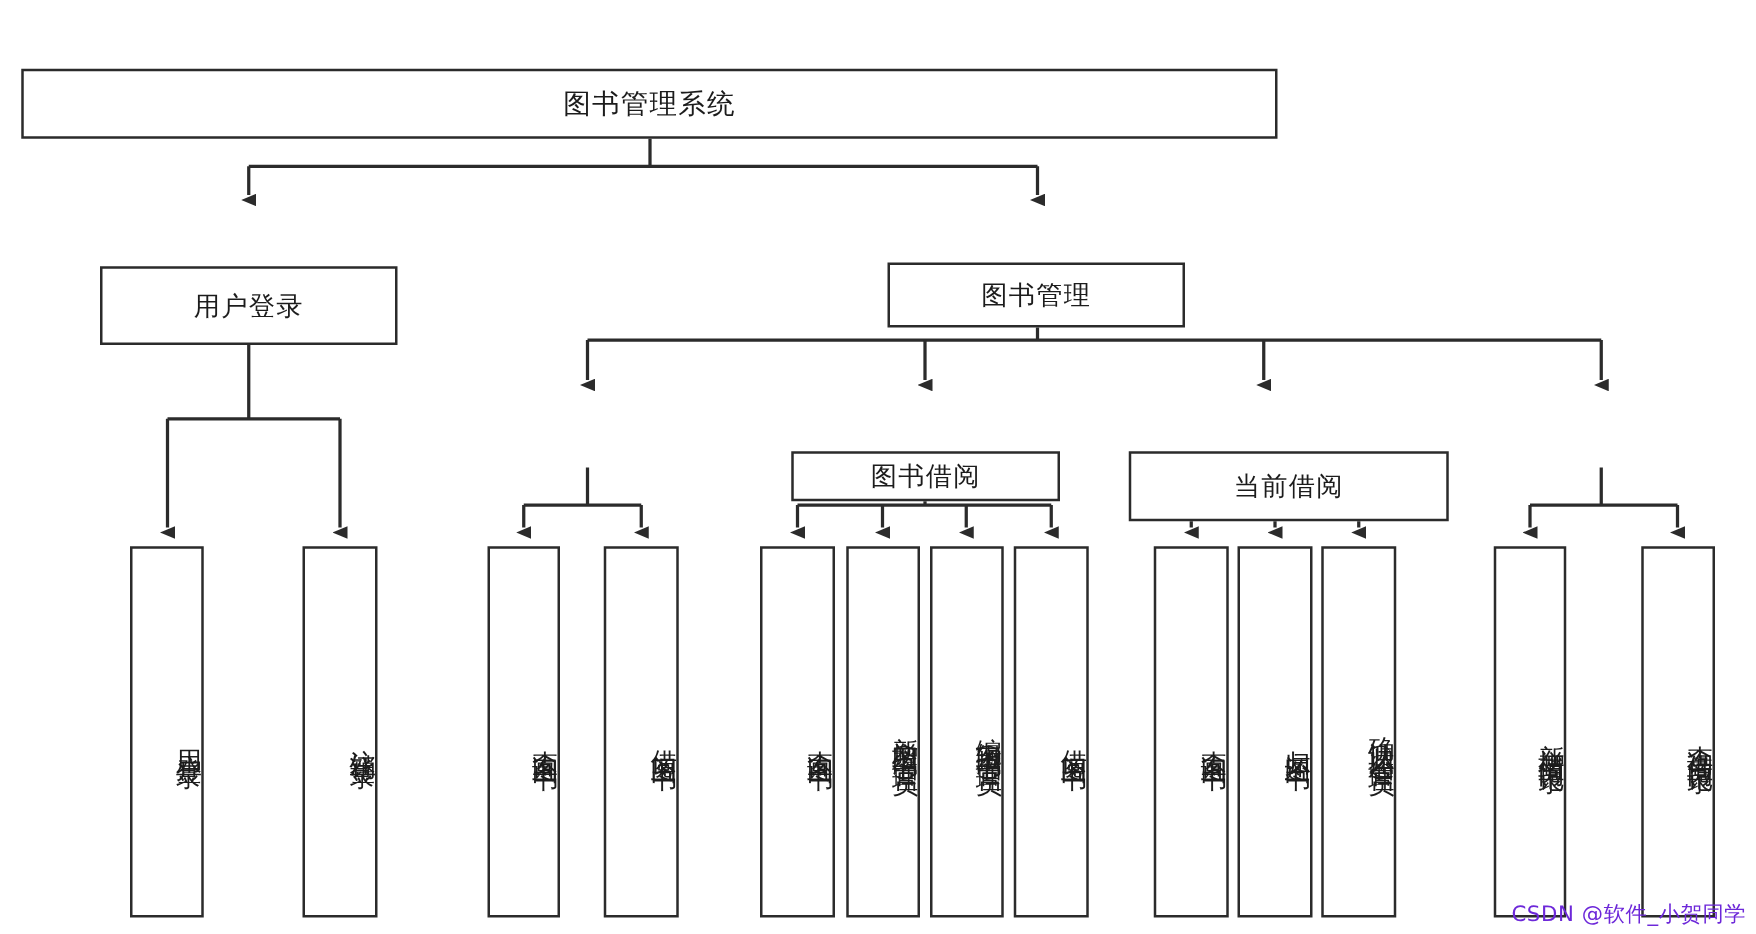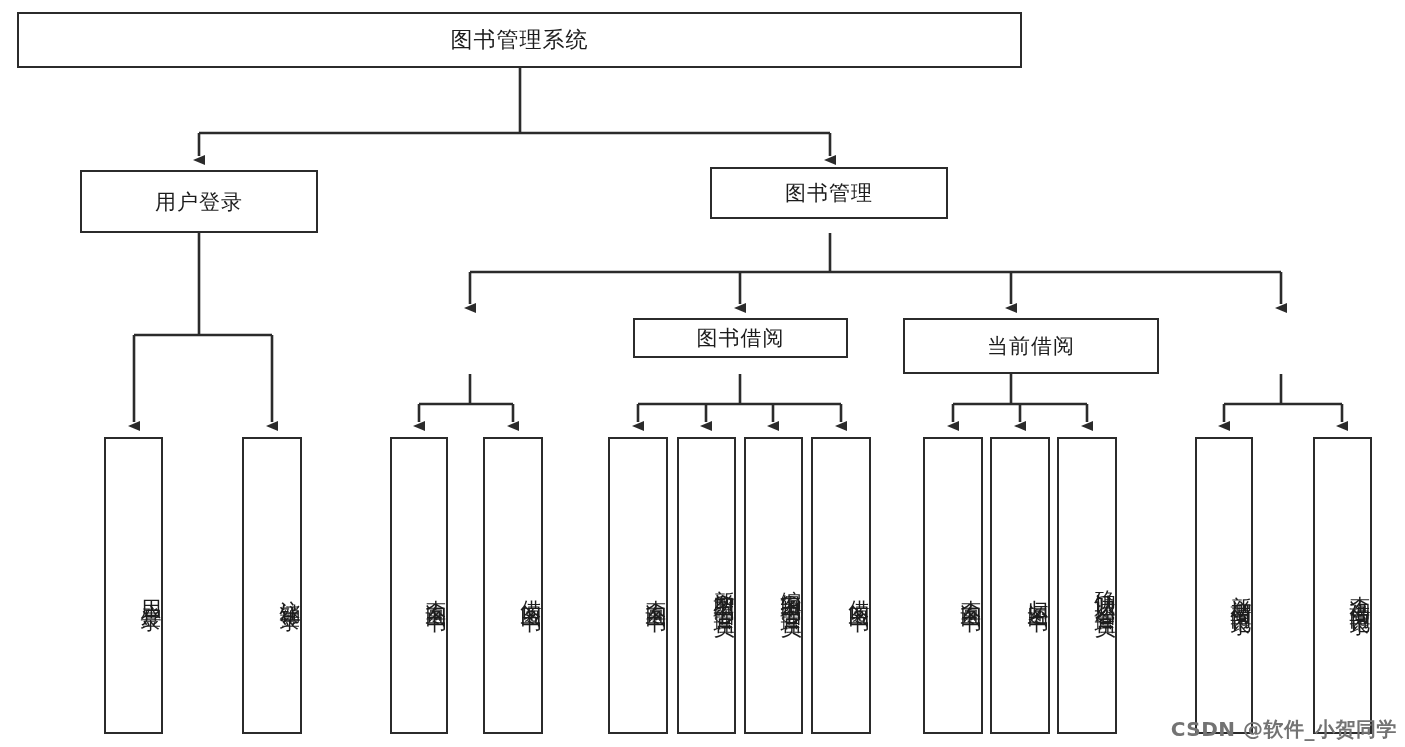--- a/index.html
+++ b/index.html
@@ -31,20 +31,21 @@
     border: 2px solid #2b2b2b;
     background: #ffffff;
     display: flex;
     align-items: center;
     justify-content: center;
     color: #1c1c1c;
   }
   .node.horiz {
     font-size: 21px;
     letter-spacing: 1px;
+    margin-top: 43px;
   }
   .node.vert {
     writing-mode: vertical-rl;
     text-orientation: upright;
     font-size: 21px;
     letter-spacing: 4px;
     align-items: flex-start;
     justify-content: center;
     padding-top: 10px;
     line-height: 1;
@@ -54,25 +55,24 @@
     text-orientation: upright;
     display: block;
   }
   .node.root {
     font-size: 22px;
   }
   #watermark {
     position: absolute;
     right: 8px;
     bottom: 4px;
-    font-size: 20px;
-    color: #737373;
+    font-size: 17px;
+    color: #6d28d9;
     letter-spacing: 0.5px;
     white-space: nowrap;
-    font-weight: bold;
   }
 </style>
 </head>
 <body>
 
 <div id="canvas">
 
   <svg class="wires" viewBox="0 0 1405 747" xmlns="http://www.w3.org/2000/svg">
     <defs>
       <marker id="arrow" markerWidth="10" markerHeight="12" refX="1" refY="6" orient="auto" markerUnits="userSpaceOnUse">

